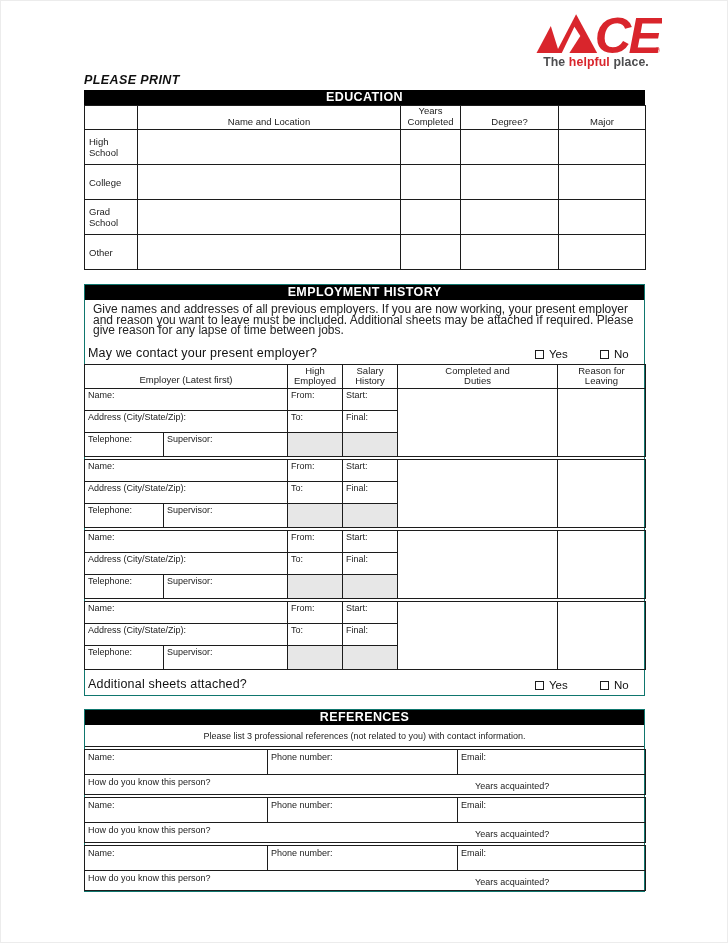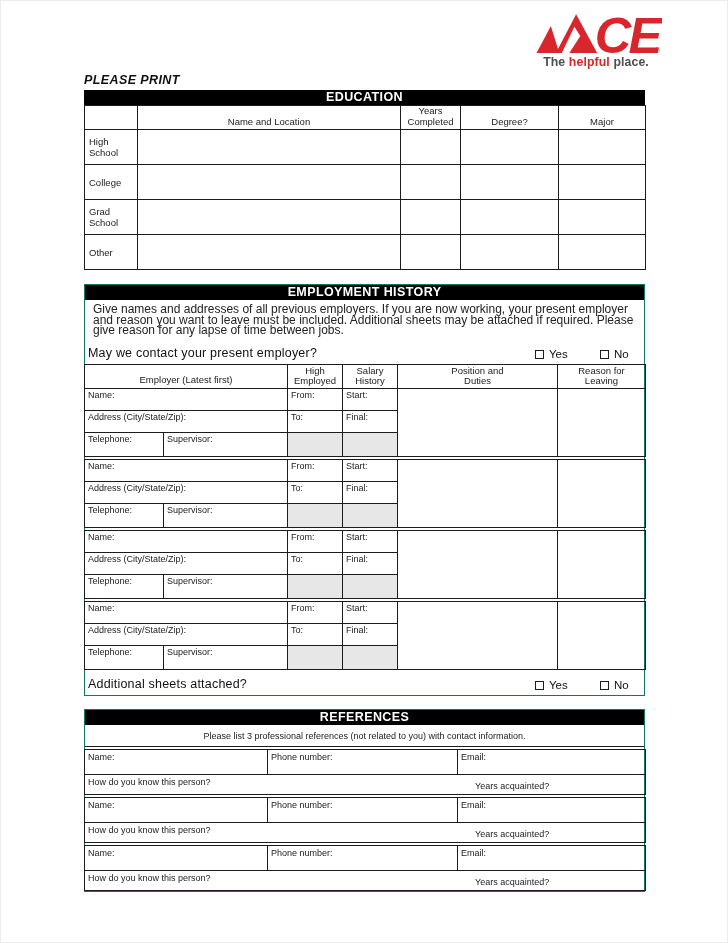--- a/index.html
+++ b/index.html
@@ -171,21 +171,21 @@
             <col style="width:55px">
             <col style="width:55px">
             <col style="width:160px">
             <col style="width:88px">
           </colgroup>
         <tbody>
             <tr>
           <td class="employer-hdr">Employer (Latest first)</td>
           <td><span class="wrap56">High Employed</span></td>
           <td><span class="wrap56">Salary History</span></td>
-          <td><span class="wrap70">Position and Duties</span></td>
+          <td><span class="wrap70">Completed and Duties</span></td>
           <td><span class="wrap56">Reason for Leaving</span></td>
         </tr>
       </tbody>
         </table>
 
       <table class="emp-block first">
         <colgroup>
             <col style="width:79px">
             <col style="width:124px">
             <col style="width:55px">

